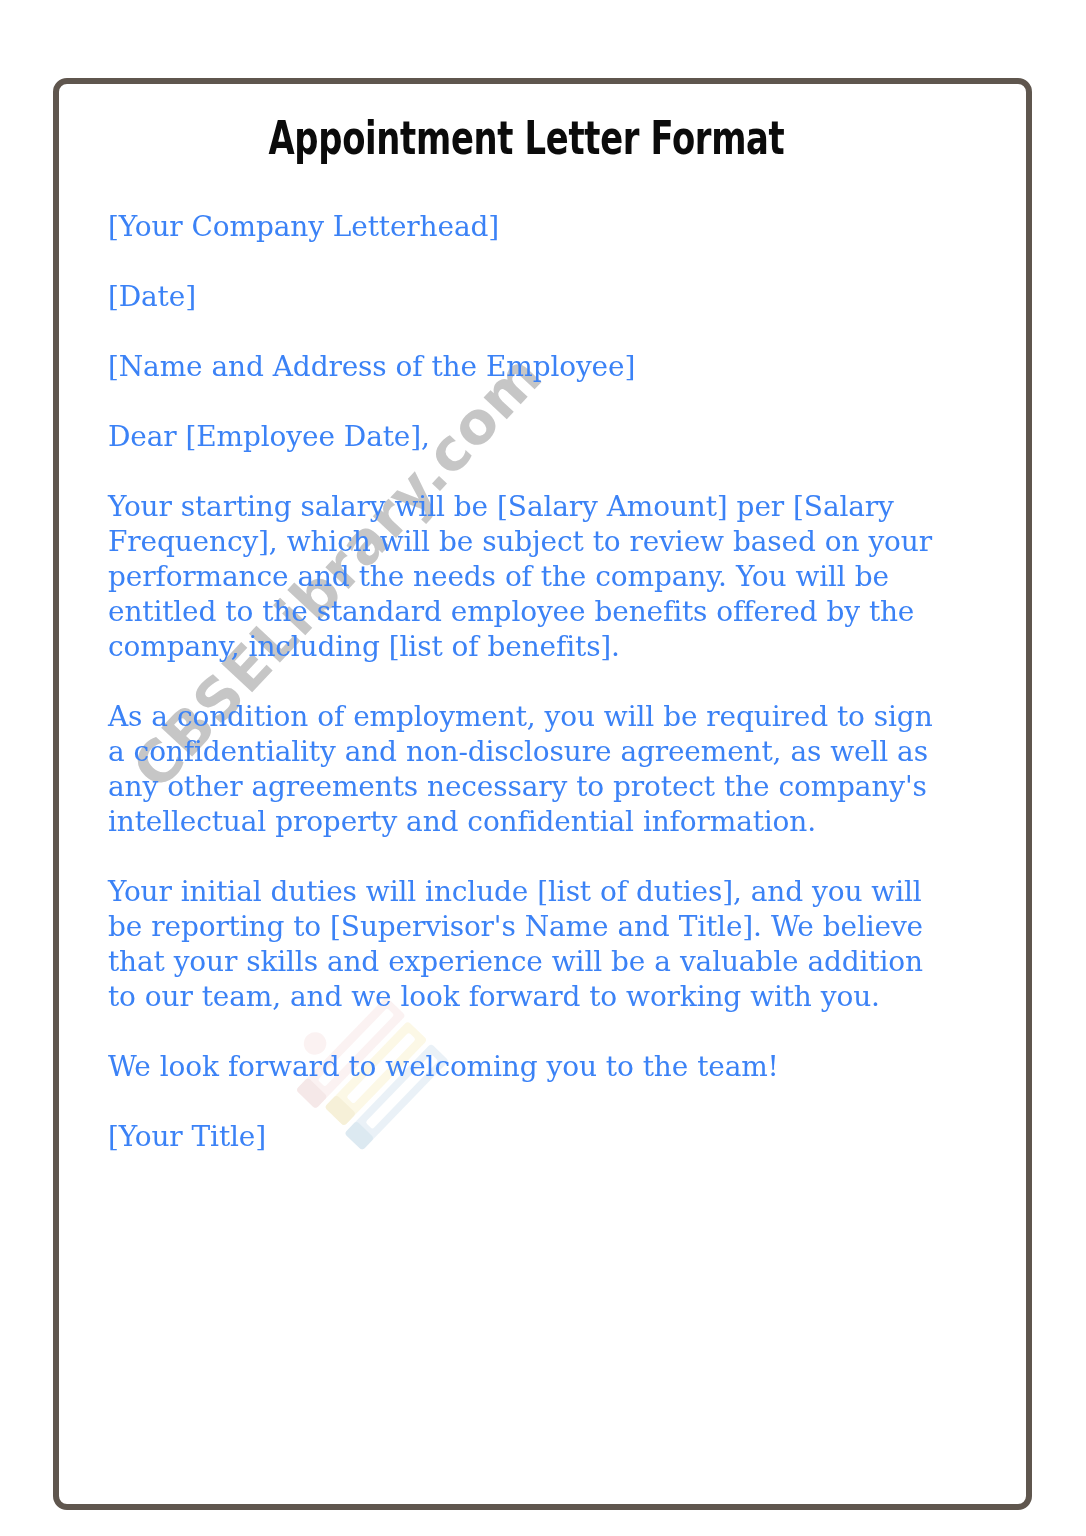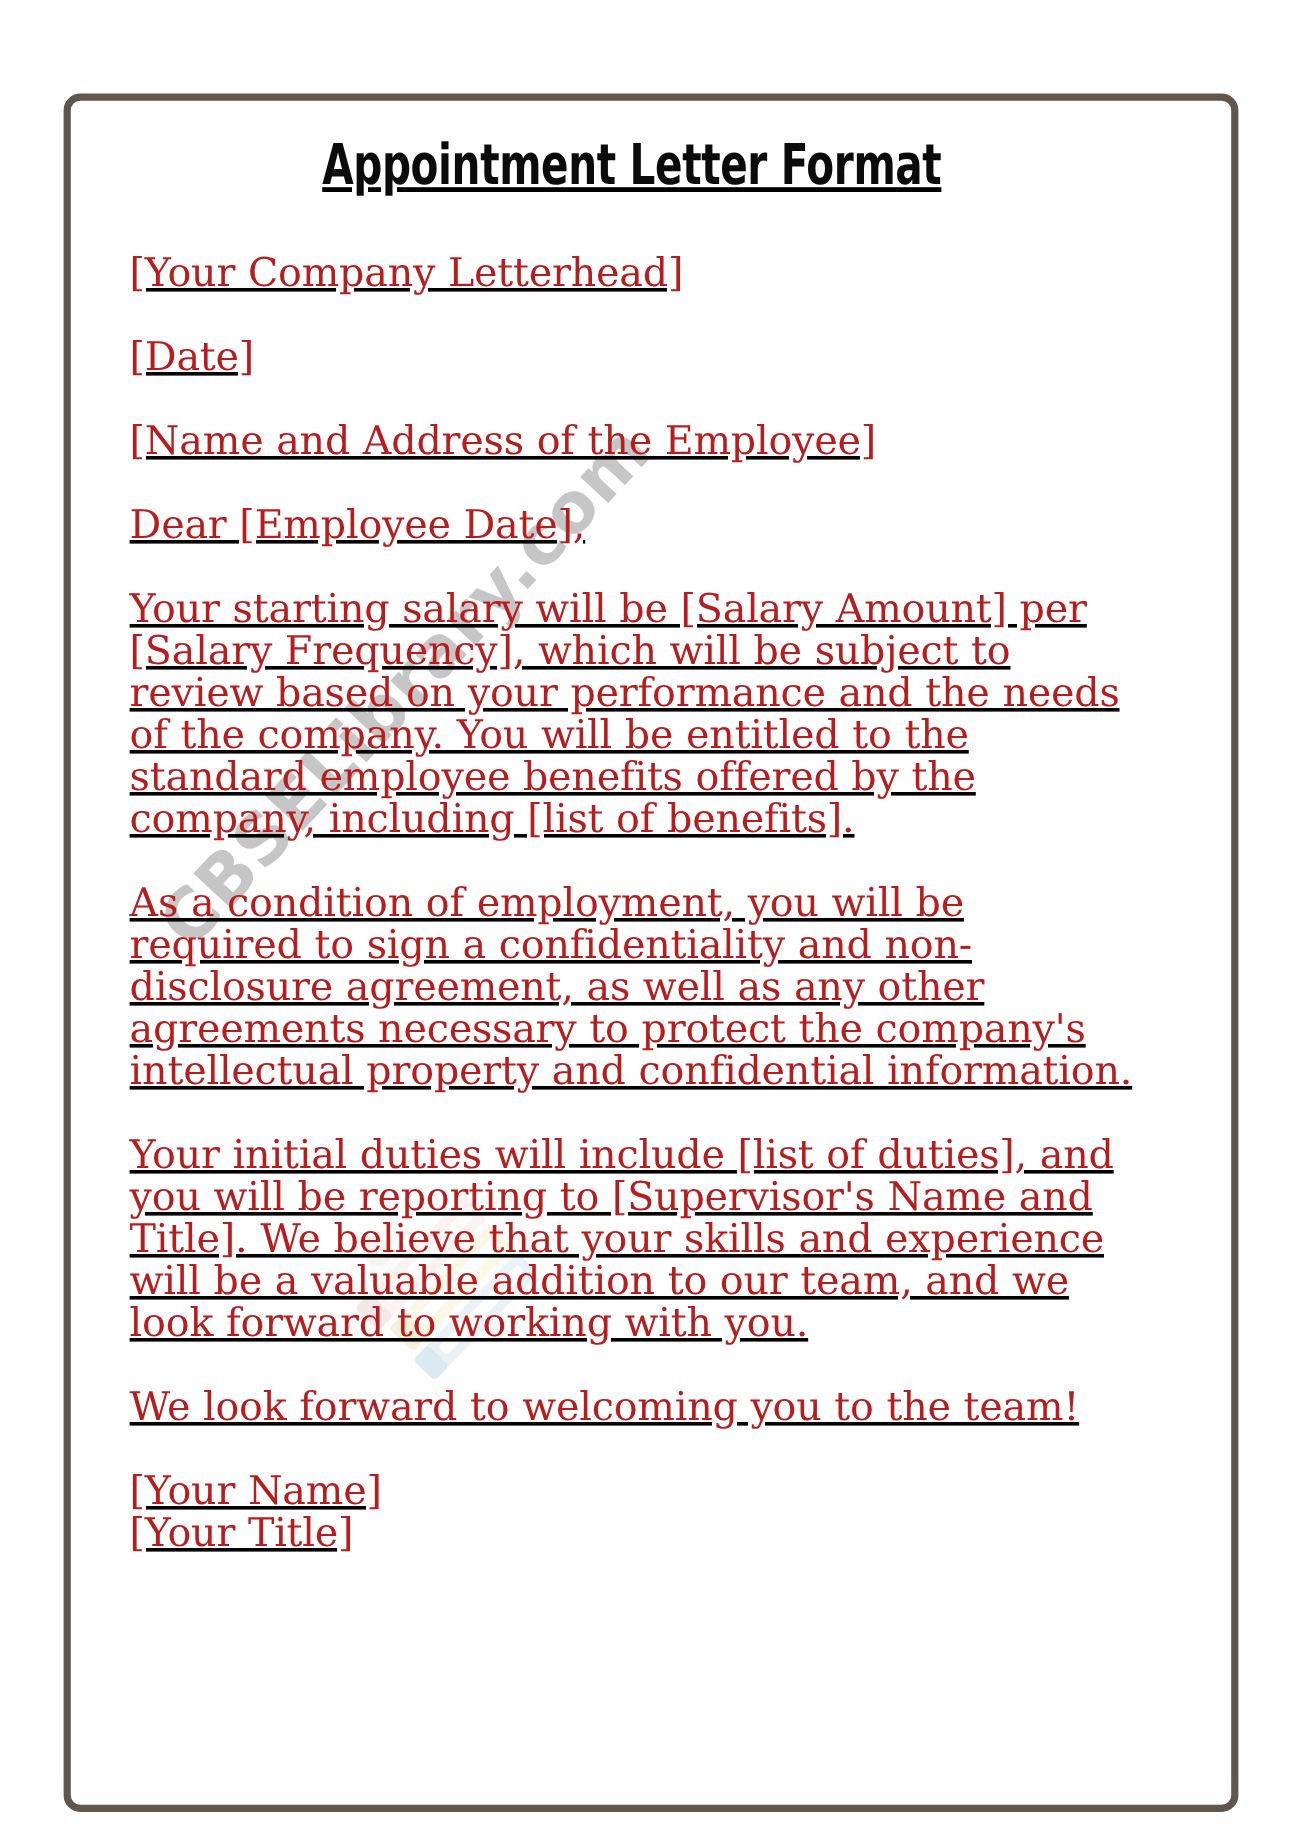--- a/index.html
+++ b/index.html
@@ -62,42 +62,41 @@
     height: 150px;
     transform: rotate(-38deg);
     opacity: 0.30;
   }
 
   
   .doc-content {
     position: relative;
     z-index: 2;
     padding: 26px 81px 0 49px;
-    text-decoration: underline;
   }
 
   .doc-title {
     text-align: center;
     font-family: "DejaVu Sans Condensed", "Liberation Sans Narrow", "Liberation Sans", sans-serif;
     font-weight: bold;
     font-size: 47px;
     line-height: 1.18;
     letter-spacing: -0.4px;
     color: #0b0b0b;
     margin: 0 0 44px 0;
     transform: scaleX(0.80);
     transform-origin: center center;
     white-space: nowrap;
   }
 
   .block {
     font-family: "DejaVu Serif", "Liberation Serif", serif;
-    font-size: 33px;
+    font-size: 28px;
     line-height: 35px;
-    color: #b91c1c;
+    color: #3b82f6;
     margin: 0 0 35px 0;
     max-width: 866px;
     letter-spacing: -0.15px;
     word-spacing: 0.3px;
   }
 
   .block.sign-line {
     margin-bottom: 0;
   }
 
@@ -156,19 +155,18 @@
 
       <p class="block">As a condition of employment, you will be required to sign a confidentiality and non-disclosure agreement, as well as any other agreements necessary to protect the company's intellectual property and confidential information.</p>
 
       <p class="block">Your initial duties will include [list of duties], and you will be reporting to [Supervisor's Name and Title]. We believe that your skills and experience will be a valuable addition to our team, and we look forward to working with you.</p>
 
 
       <p class="block">We look forward to welcoming you to the team!</p>
 
 
       <div class="sign-group">
-        <p class="block sign-line">[Your Name]</p>
         <p class="block sign-line">[Your Title]</p>
       </div>
 
     </div>
   </div>
 </div>
 
 </body></html>

